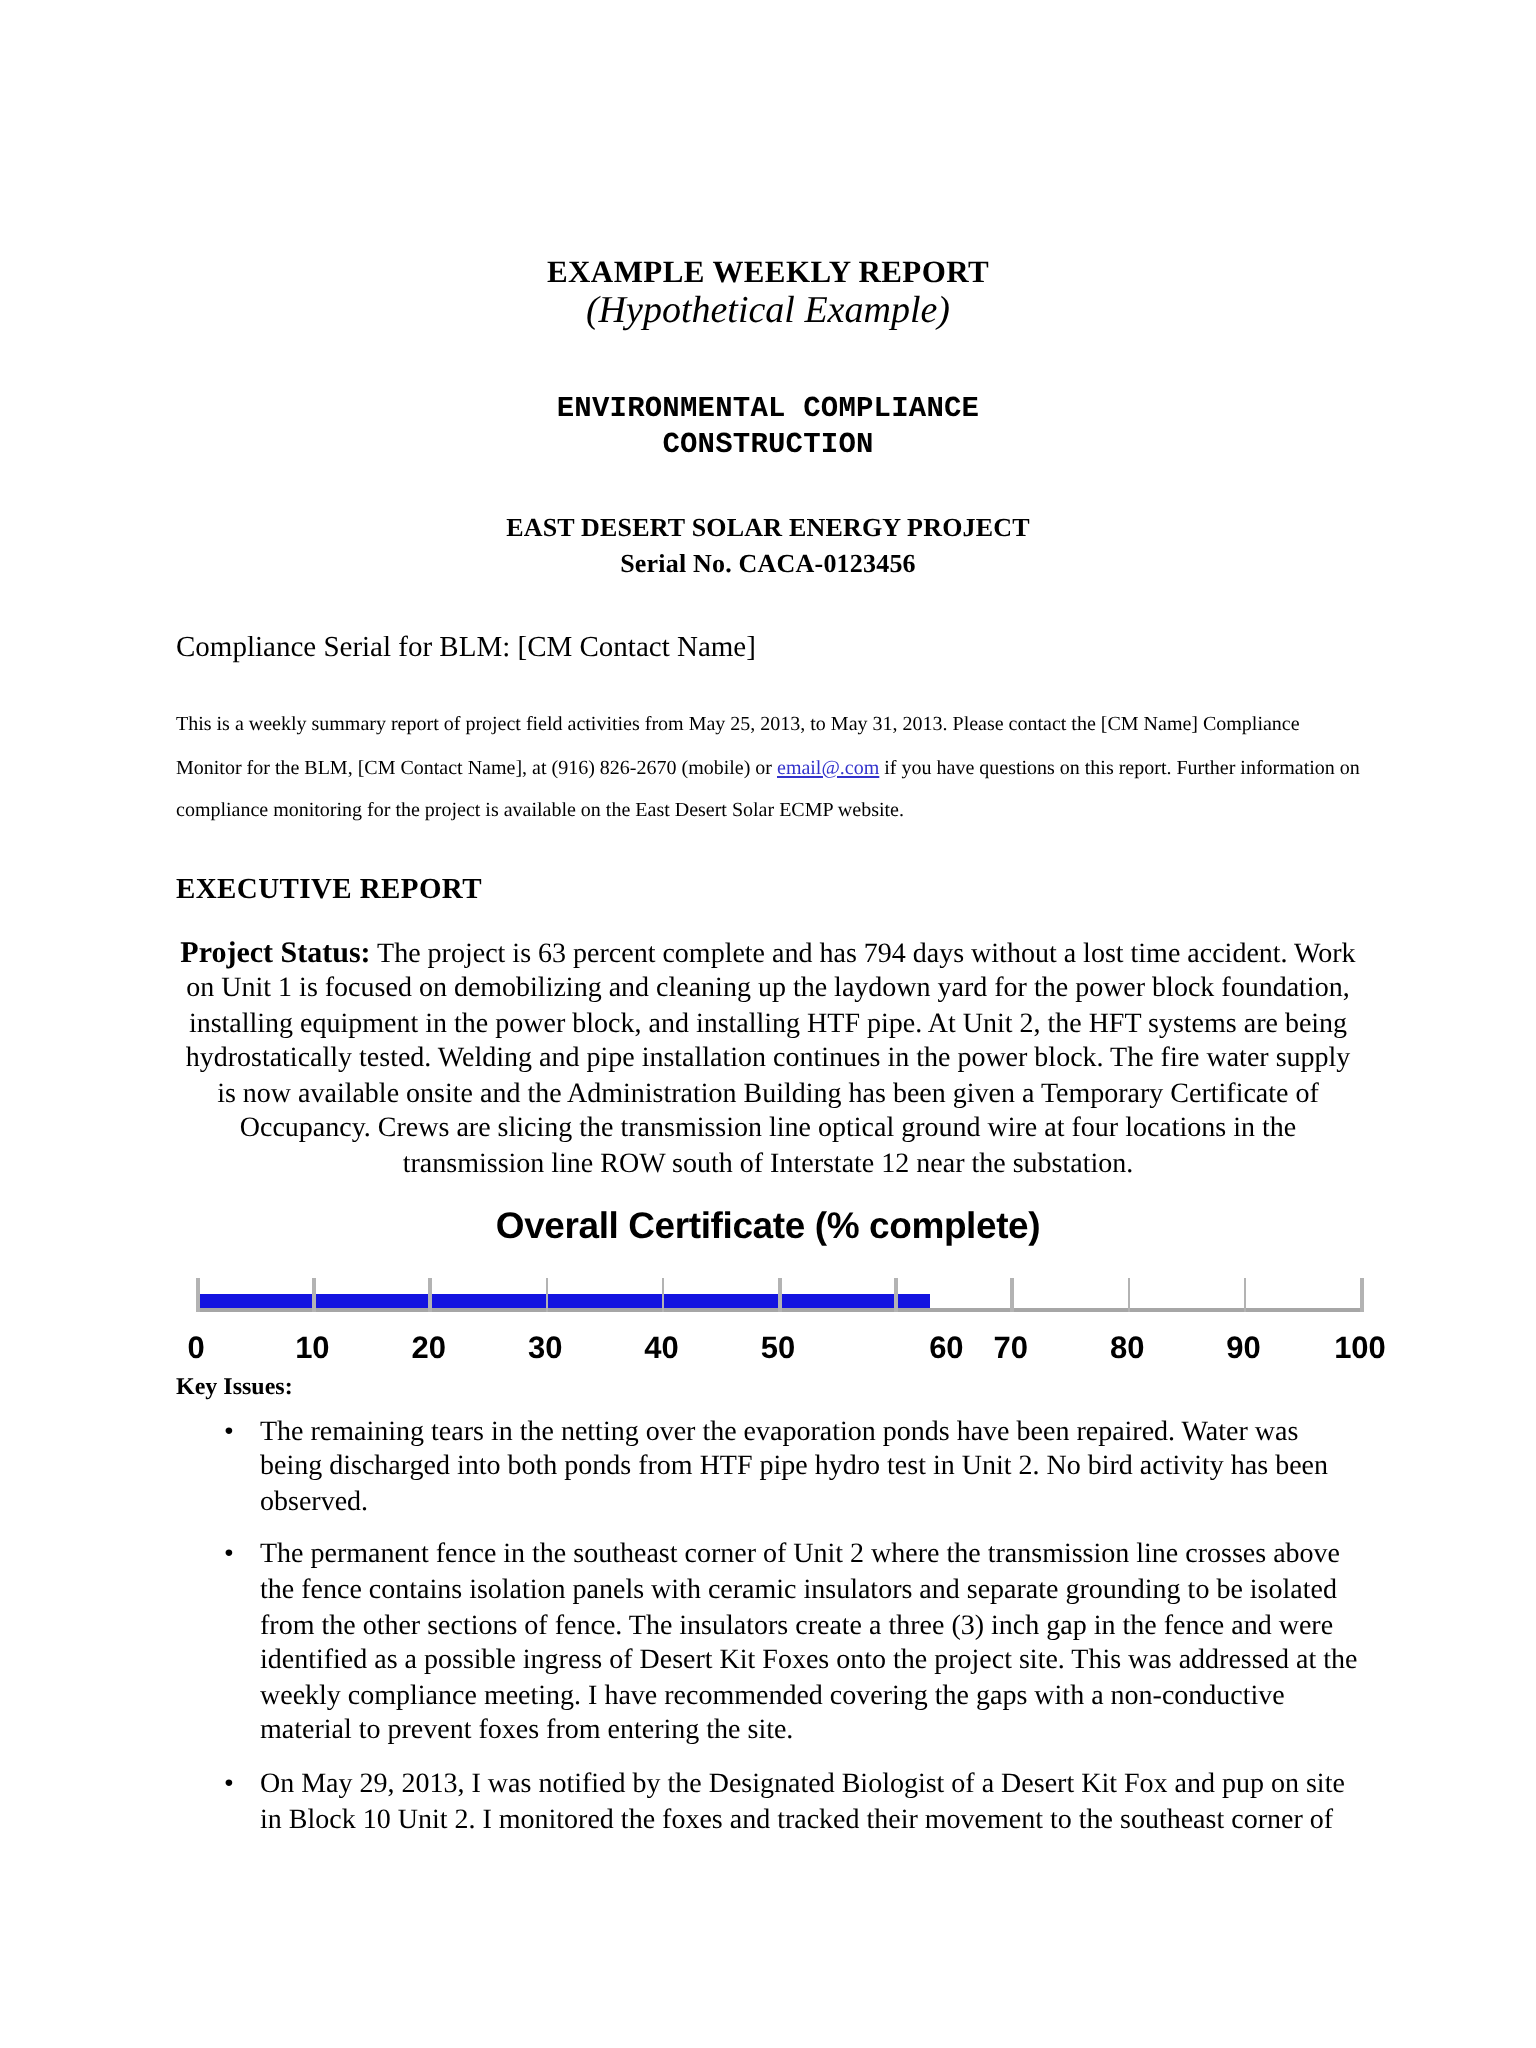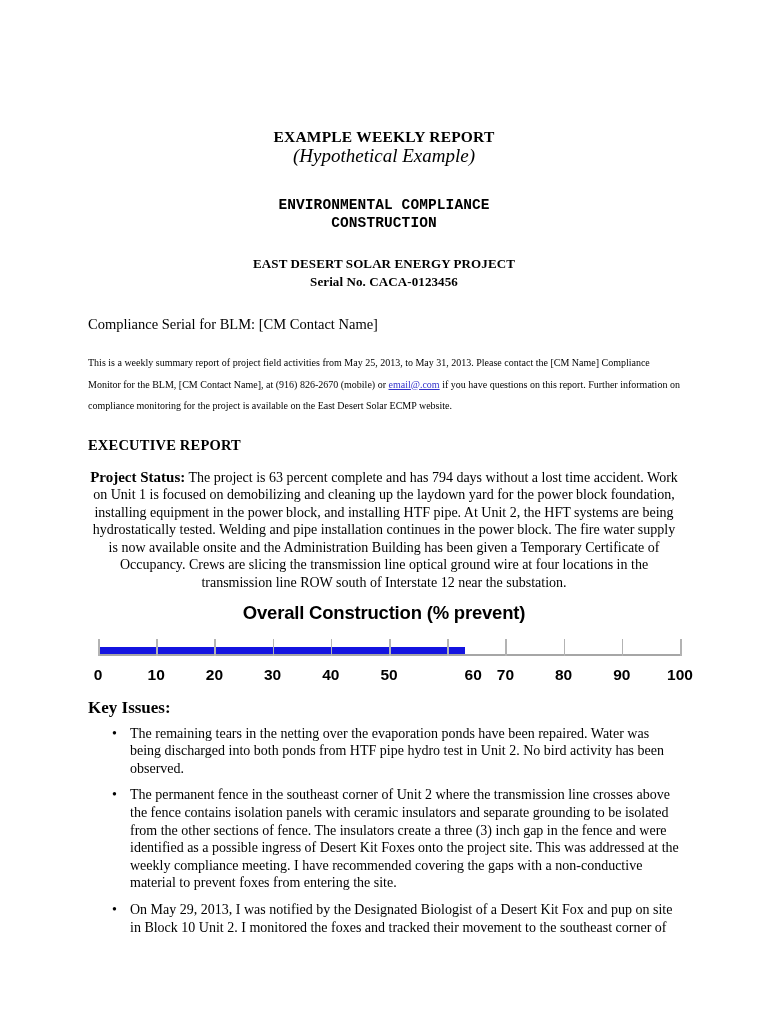--- a/index.html
+++ b/index.html
@@ -151,22 +151,22 @@
     top: 0;
     transform: translateX(-50%);
     font-family: "Liberation Sans", "DejaVu Sans", sans-serif;
     font-size: 15.5px;
     font-weight: bold;
     color: #000000;
   }
 
   
   .key-heading {
-    margin-top: 12px;
-    font-size: 17px;
+    margin-top: 0;
+    font-size: 12px;
     font-weight: bold;
   }
   .bullet-list {
     margin: 0;
     padding: 0;
     list-style: none;
   }
   .bullet-item {
     position: relative;
     margin-top: 9px;
@@ -209,21 +209,21 @@
 
   <div class="monitor-line">Compliance Serial for BLM:  [CM Contact Name]</div>
 
   <div class="intro-para"><span>This is a weekly summary report of project field activities from May 25, 2013, to May 31, 2013.  Please contact the [CM Name] Compliance Monitor for the BLM, [CM Contact Name], at (916) 826-2670 (mobile) or </span><a class="email-link" href="#">email@.com</a><span> if you have questions on this report.  Further information on compliance monitoring for the project is available on the East Desert Solar ECMP website.</span></div>
 
   <div class="section-heading">EXECUTIVE REPORT</div>
 
   <div class="status-para"><span class="lead">Project Status:</span><span>  The project is 63 percent complete and has 794 days without a lost time accident.  Work on Unit 1 is focused on demobilizing and cleaning up the laydown yard for the power block foundation, installing equipment in the power block, and installing HTF pipe.  At Unit 2, the HFT systems are being hydrostatically tested.  Welding and pipe installation continues in the power block.  The fire water supply is now available onsite and the Administration Building has been given a Temporary Certificate of Occupancy.  Crews are slicing the transmission line optical ground wire at four locations in the transmission line ROW south of Interstate 12 near the substation.</span></div>
 
   <div class="chart">
-    <div class="chart-title">Overall Construction (% prevent)</div>
+    <div class="chart-title">Overall Certificate (% complete)</div>
     <div class="chart-plot" id="chart-plot">
       <div class="axis-line"></div>
       <div class="bar-fill" id="bar-fill" style="width: 63%; background: rgb(20, 20, 224);"></div>
     <div class="tick" style="left: 0%; background: rgb(179, 179, 179);"></div>
         <div class="tick" style="left: 10%; background: rgb(179, 179, 179);"></div>
         <div class="tick" style="left: 20%; background: rgb(179, 179, 179);"></div>
         <div class="tick" style="left: 30%; background: rgb(179, 179, 179);"></div>
         <div class="tick" style="left: 40%; background: rgb(179, 179, 179);"></div>
         <div class="tick" style="left: 50%; background: rgb(179, 179, 179);"></div>
         <div class="tick" style="left: 60%; background: rgb(179, 179, 179);"></div>

